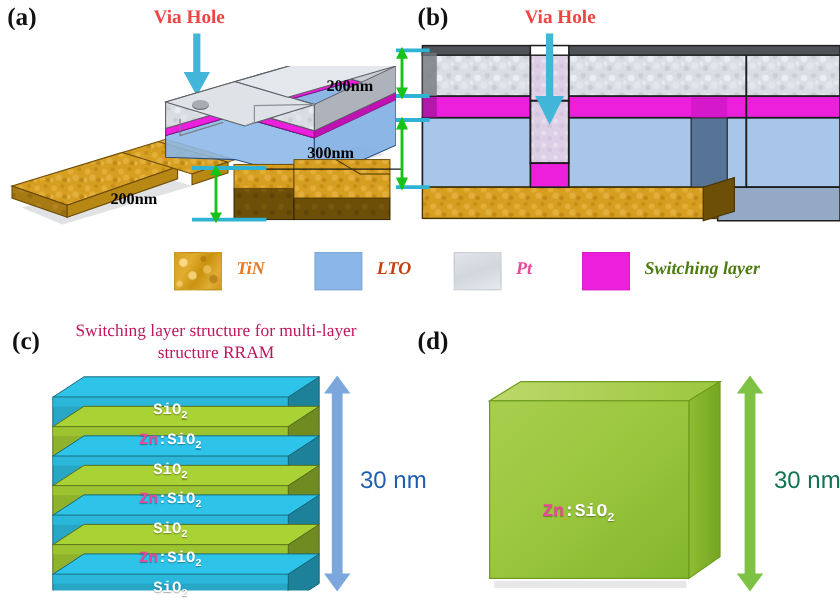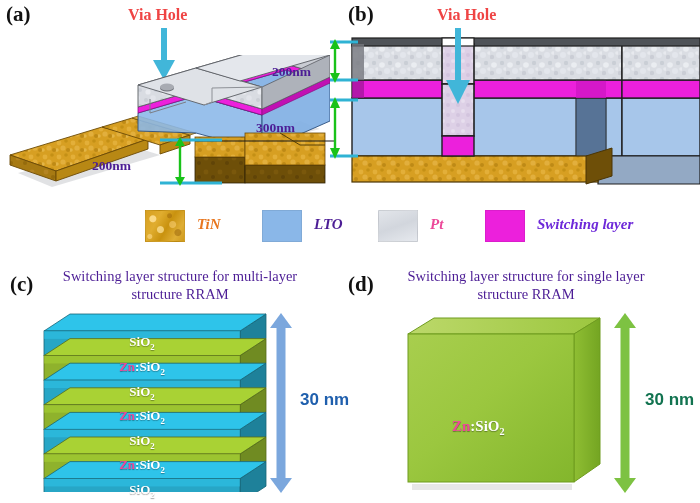--- a/index.html
+++ b/index.html
@@ -23,46 +23,46 @@
     color: #111;
     letter-spacing: 0px;
   }
 
   .panel-title {
     position: absolute;
     font-family: "Liberation Serif", serif;
     font-size: 14.5px;
     line-height: 1.22;
     text-align: center;
-    color: #4c1d95;
+    color: #be185d;
   }
 
   .callout {
     position: absolute;
     font-family: "Liberation Serif", serif;
     font-weight: bold;
     font-size: 16px;
     color: #ef4444;
     white-space: nowrap;
   }
 
   .dim-label {
     position: absolute;
     font-family: "Liberation Serif", serif;
     font-weight: bold;
     font-size: 13.5px;
-    color: #4c1d95;
+    color: #000000;
     white-space: nowrap;
   }
 
   .nm-label {
     position: absolute;
     font-family: "Liberation Sans", sans-serif;
-    font-weight: bold;
-    font-size: 17px;
+    font-weight: normal;
+    font-size: 20px;
     white-space: nowrap;
   }
 
   
   .legend { position: absolute; left: 0; top: 208px; width: 584px; height: 44px; }
   .legend-item { position: absolute; top: 0; height: 44px; }
   .swatch {
     position: absolute; top: 2px; left: 0;
     width: 38px; height: 30px;
     border: 1px solid rgba(0,0,0,0.07);
@@ -86,21 +86,21 @@
       linear-gradient(120deg, #d79f22 0%, #e0ad2f 30%, #c9920f 55%, #dfae35 80%, #cf9a1c 100%);
   }
   .sw-lto { background: #8ab7e8; }
   .sw-pt  { background: linear-gradient(160deg,#e2e5ea 0%, #d2d6dd 50%, #e6e9ee 100%); }
   .sw-sl  { background: #ec20dc; }
 
   
   .stack { position: absolute; }
   .slab-label {
     position: absolute;
-    font-family: Liberation Serif, serif;
+    font-family: Liberation Mono, monospace;
     font-weight: bold;
     font-size: 13px;
     color: #ffffff;
     white-space: nowrap;
     text-shadow: 0 1px 1px rgba(0,0,0,.35);
   }
   .zn { color: #ec4899; }
   sub { font-size: 0.68em; }
 </style>
 </head>
@@ -289,31 +289,31 @@
 
   <div class="legend">
 
     <div class="legend-item" style="left:145px;">
       <div class="swatch sw-tin"></div>
       <div class="legend-text" style="left:52px; color:#e8761e;">TiN</div>
     </div>
 
     <div class="legend-item" style="left:262px;">
       <div class="swatch sw-lto"></div>
-      <div class="legend-text" style="left:52px; color:#4c1d95;">LTO</div>
+      <div class="legend-text" style="left:52px; color:#c2410c;">LTO</div>
     </div>
 
     <div class="legend-item" style="left:378px;">
       <div class="swatch sw-pt"></div>
       <div class="legend-text" style="left:52px; color:#ec4899;">Pt</div>
     </div>
 
     <div class="legend-item" style="left:485px;">
       <div class="swatch sw-sl"></div>
-      <div class="legend-text" style="left:52px; color:#6d28d9;">Switching layer</div>
+      <div class="legend-text" style="left:52px; color:#4d7c0f;">Switching layer</div>
     </div>
   </div>
 
   <div class="panel-label" style="left:10px; top:272px;">(c)</div>
 
   <div class="panel-title" style="left:44px; top:268px; width:272px;">Switching layer structure for multi-layer structure RRAM</div>
 
   <div class="stack" style="left:40px; top:312px; width:250px; height:180px;">
     <svg width="250" height="180">
       <g id="stackGroup">
@@ -360,21 +360,20 @@
 
   <svg style="position:absolute; left:268px; top:312px;" width="26" height="182">
     <line x1="13" y1="14" x2="13" y2="168" stroke="#7ba7dd" stroke-width="9"></line>
     <polygon points="2,16 24,16 13,1" fill="#7ba7dd"></polygon>
     <polygon points="2,166 24,166 13,181" fill="#7ba7dd"></polygon>
   </svg>
   <div class="nm-label" style="left:300px; top:390px; color:#1f5fad;">30 nm</div>
 
   <div class="panel-label" style="left:348px; top:272px;">(d)</div>
 
-  <div class="panel-title" style="left:390px; top:268px; width:272px;">Switching layer structure for single layer structure RRAM</div>
 
   <svg style="position:absolute; left:400px; top:312px;" width="220" height="185">
     <defs>
       <linearGradient id="gFront" x1="0" y1="0" x2="1" y2="1">
         <stop offset="0%" stop-color="#a8ce4e"></stop>
         <stop offset="45%" stop-color="#9bc73f"></stop>
         <stop offset="100%" stop-color="#83b62c"></stop>
       </linearGradient>
       <linearGradient id="gTop" x1="0" y1="0" x2="1" y2="0">
         <stop offset="0%" stop-color="#bcd86a"></stop>

